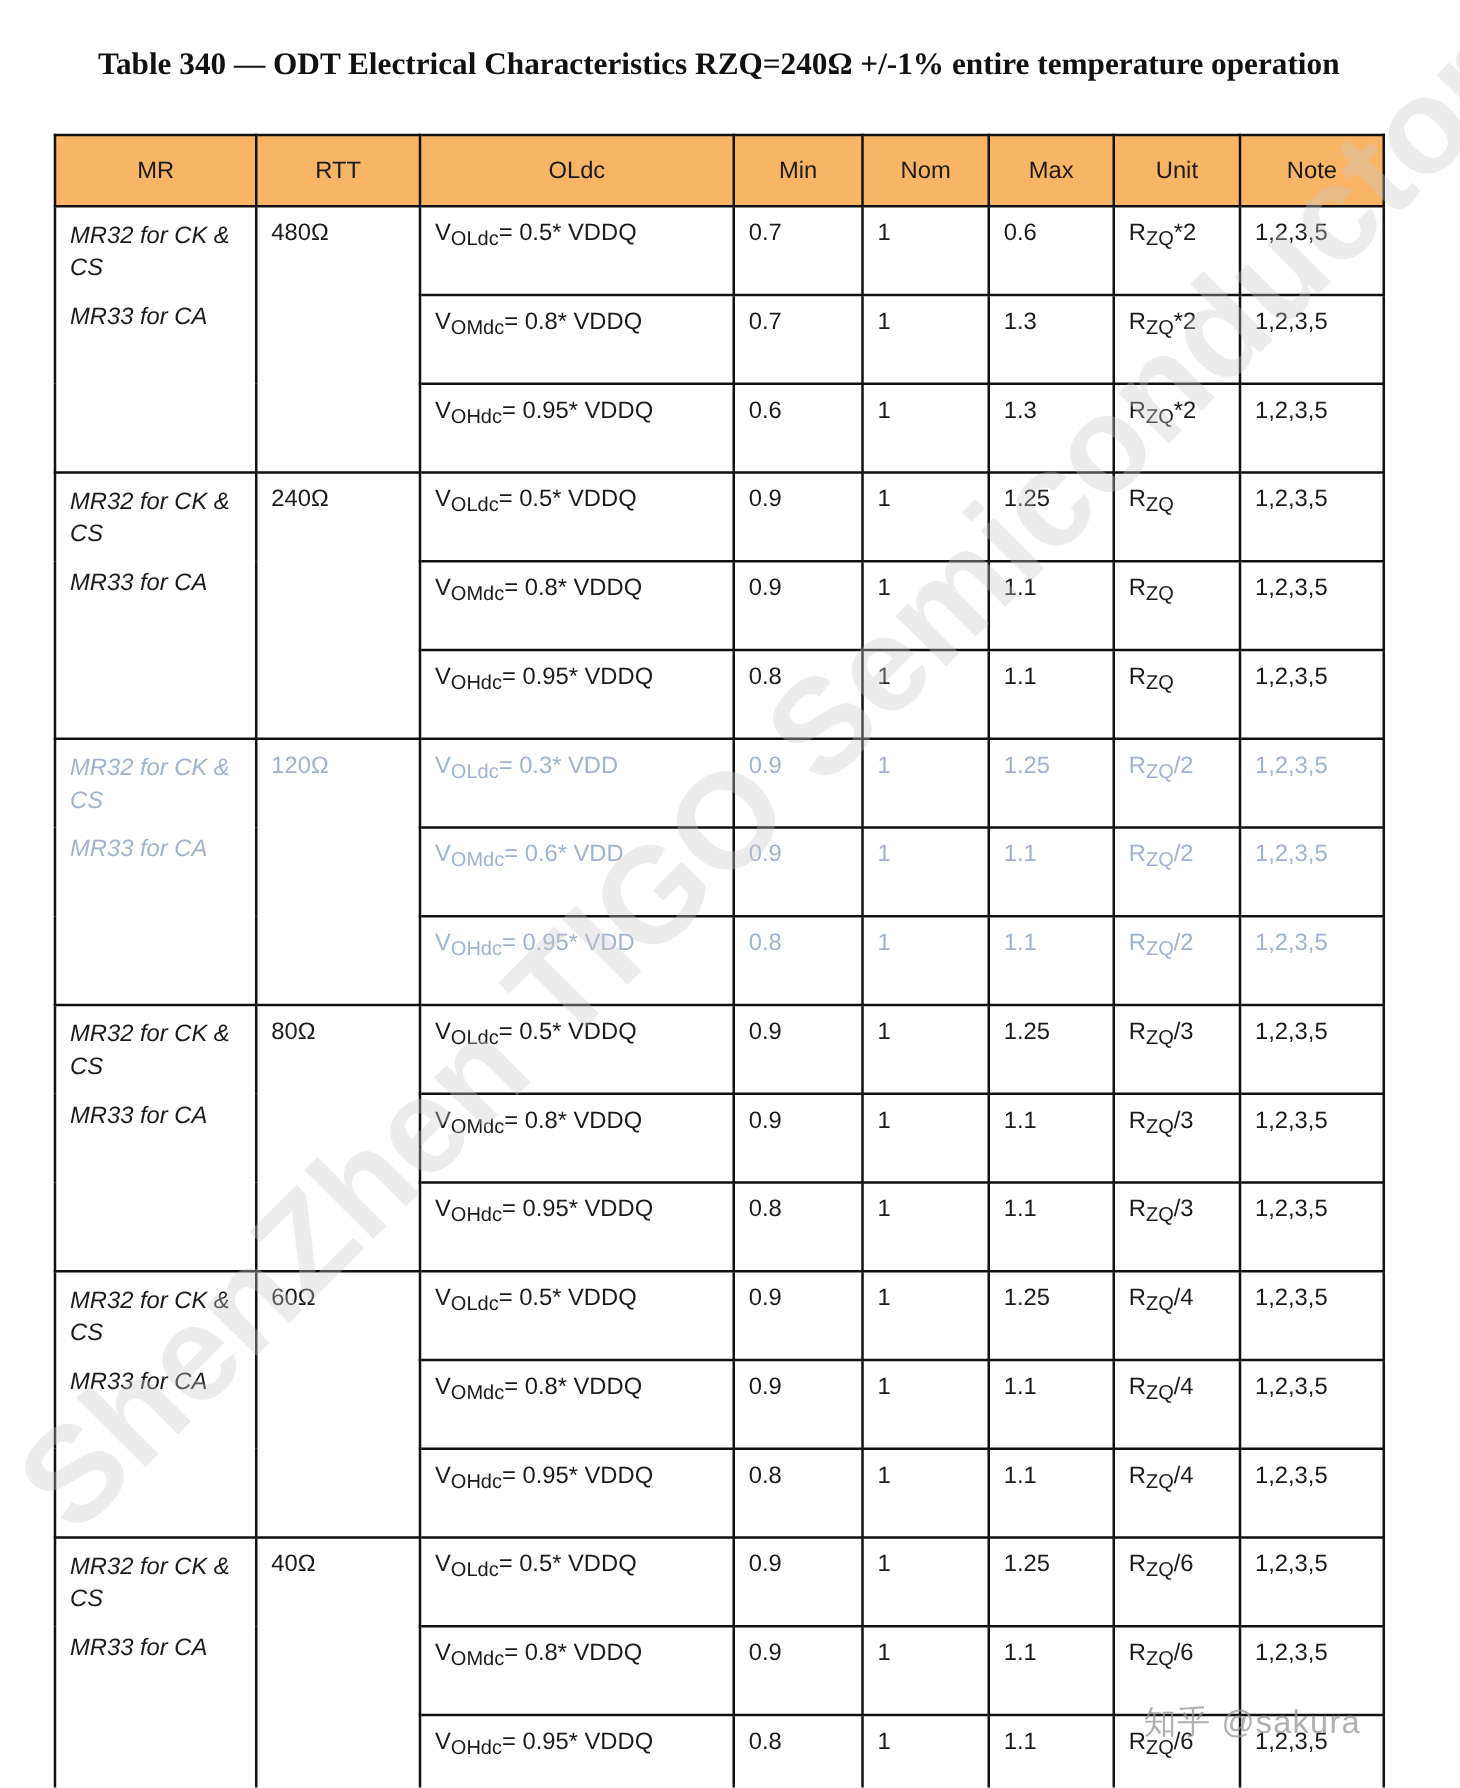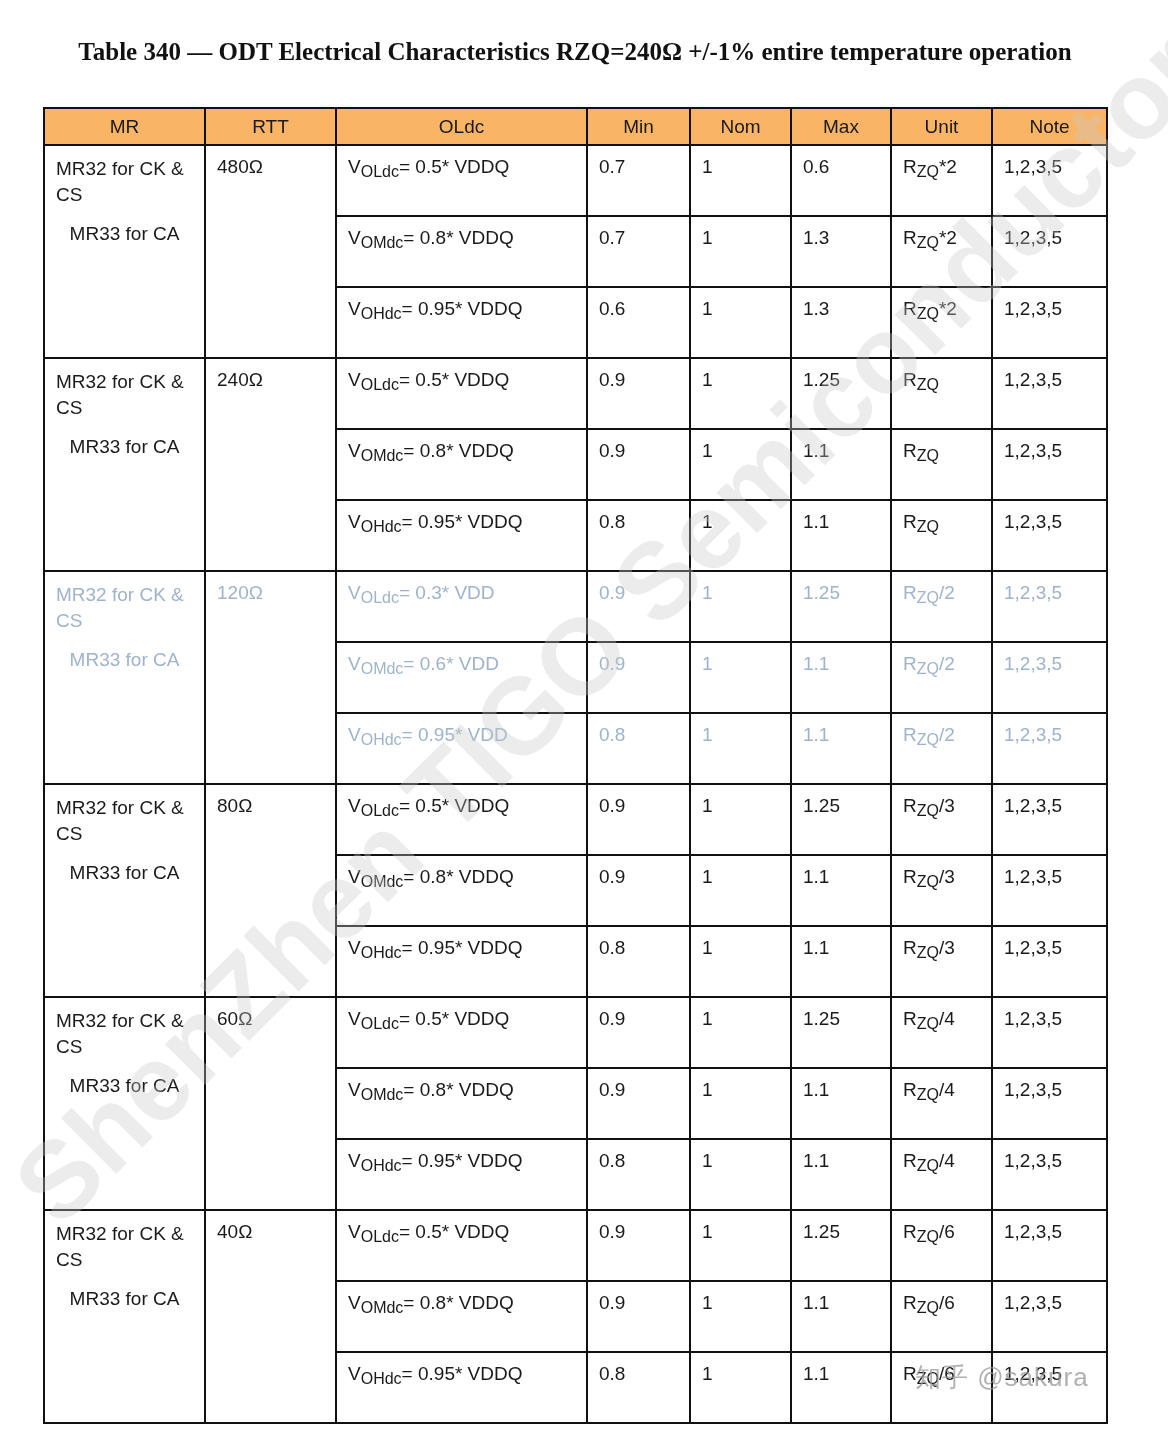--- a/index.html
+++ b/index.html
@@ -1,23 +1,23 @@
 <!DOCTYPE html>
 <html><head>
 <meta charset="utf-8">
 <style>
   html, body { margin:0; padding:0; background:#ffffff; }
   body { width:1168px; height:1430px; position:relative; overflow:hidden; font-family:"Liberation Sans", sans-serif; color:#1a1a1a; }
   .title { position:absolute; left:0; top:36px; width:1150px; text-align:center; font-family:"Liberation Serif", serif; font-weight:bold; font-size:25px; line-height:31px; color:#111; }
   table { position:absolute; left:43px; top:107px; border-collapse:collapse; table-layout:fixed; width:1065px; }
   th, td { border:2px solid #111; font-size:19px; }
-  th { background:#f9b466; height:31px; font-weight:normal; text-align:center; padding:2px; }
+  th { background:#f9b466; height:31px; font-weight:normal; text-align:center; padding:12px; }
   td { vertical-align:top; padding:10px 11px 0 11px; height:59px; background:transparent; }
-  td.group { padding-top:10px; line-height:26px; }
-  .mr2 { margin-top:13px;text-align:center; }
+  td.group { padding-top:10px; line-height:26px;font-style:italic; }
+  .mr2 { margin-top:13px; }
   sub { font-size:16px; vertical-align:-4px; }
   .faded td, .faded { color:#9fb3cc; }
   .watermark { position:absolute; left:0; top:0; width:1168px; height:1430px; pointer-events:none; }
   .zhihu { position:absolute; left:915px; top:1360px; font-size:26px; color:rgba(150,150,150,0.75); letter-spacing:1px; }
 </style>
 </head>
 <body>
 
 <div class="title">
   <div>Table 340 — ODT Electrical Characteristics RZQ=240Ω +/-1% entire temperature operation</div>

